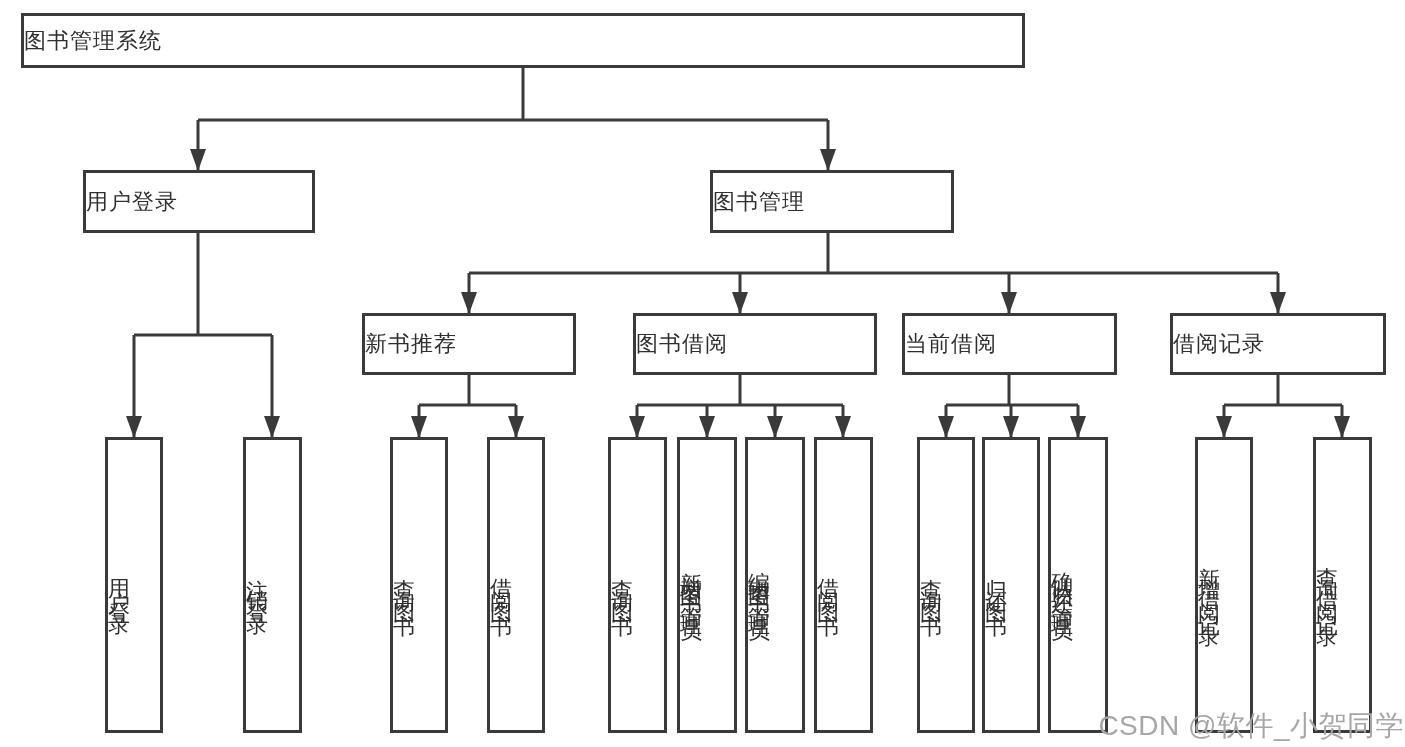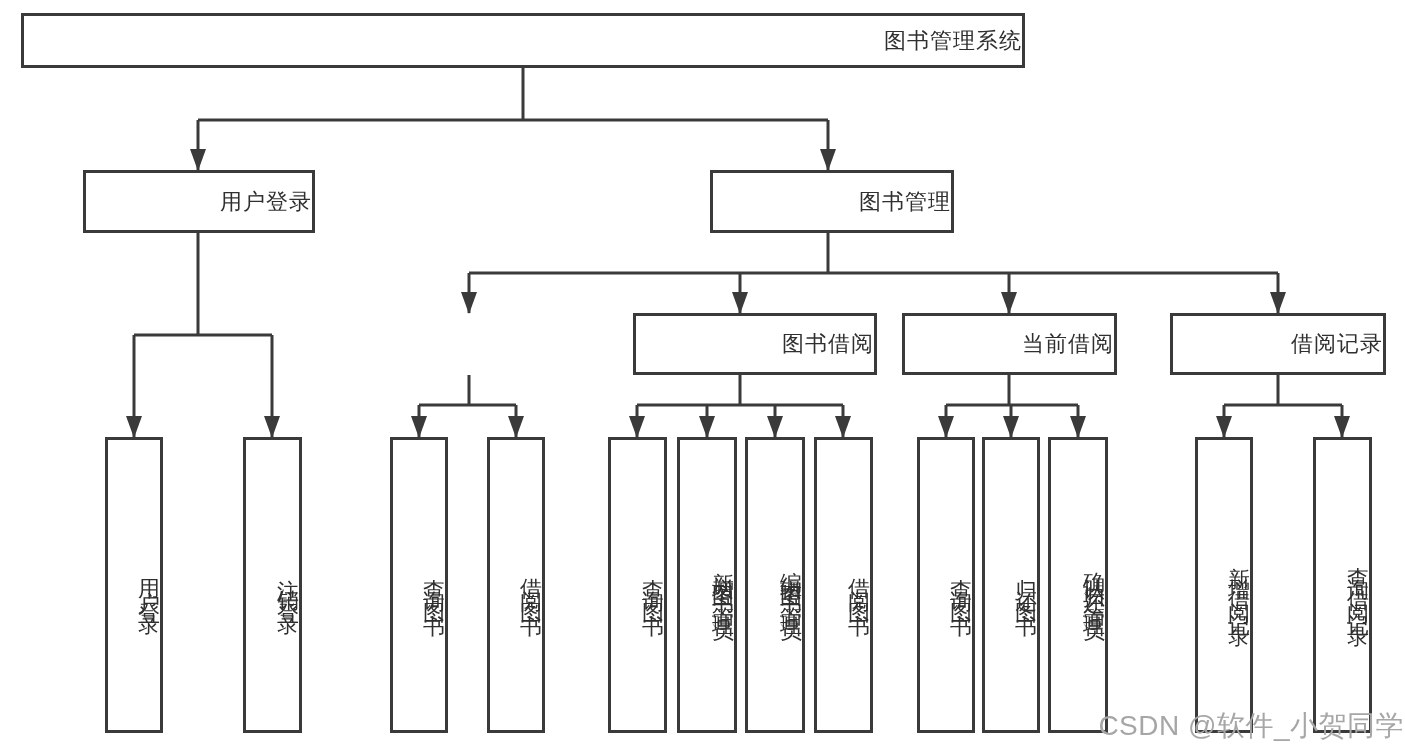--- a/index.html
+++ b/index.html
@@ -38,21 +38,21 @@
     fill:var(--line);
     stroke:none;
   }
   .node{
     position:absolute;
     box-sizing:border-box;
     border:3px solid var(--line);
     background:#fff;
     display:flex;
     align-items:center;
-    justify-content:flex-end;
+    justify-content:flex-start;
     color:var(--text);
     font-size:22px;
     line-height:1;
     white-space:nowrap;
   }
   .hnode{
     letter-spacing:1px;
   }
   .vnode span{
     writing-mode:vertical-rl;
@@ -124,20 +124,23 @@
     <span>图书管理系统</span>
   </div>
 
   <div class="node hnode" style="left:83px;top:170px;width:232px;height:63px">
     <span>用户登录</span>
   </div>
   <div class="node hnode" style="left:710px;top:170px;width:244px;height:63px">
     <span>图书管理</span>
   </div>
 
+  <div class="node hnode" style="left:362px;top:313px;width:214px;height:62px">
+    <span>新书推荐</span>
+  </div>
   <div class="node hnode" style="left:633px;top:313px;width:244px;height:62px">
     <span>图书借阅</span>
   </div>
   <div class="node hnode" style="left:902px;top:313px;width:215px;height:62px">
     <span>当前借阅</span>
   </div>
   <div class="node hnode" style="left:1170px;top:313px;width:216px;height:62px">
     <span>借阅记录</span>
   </div>
 

